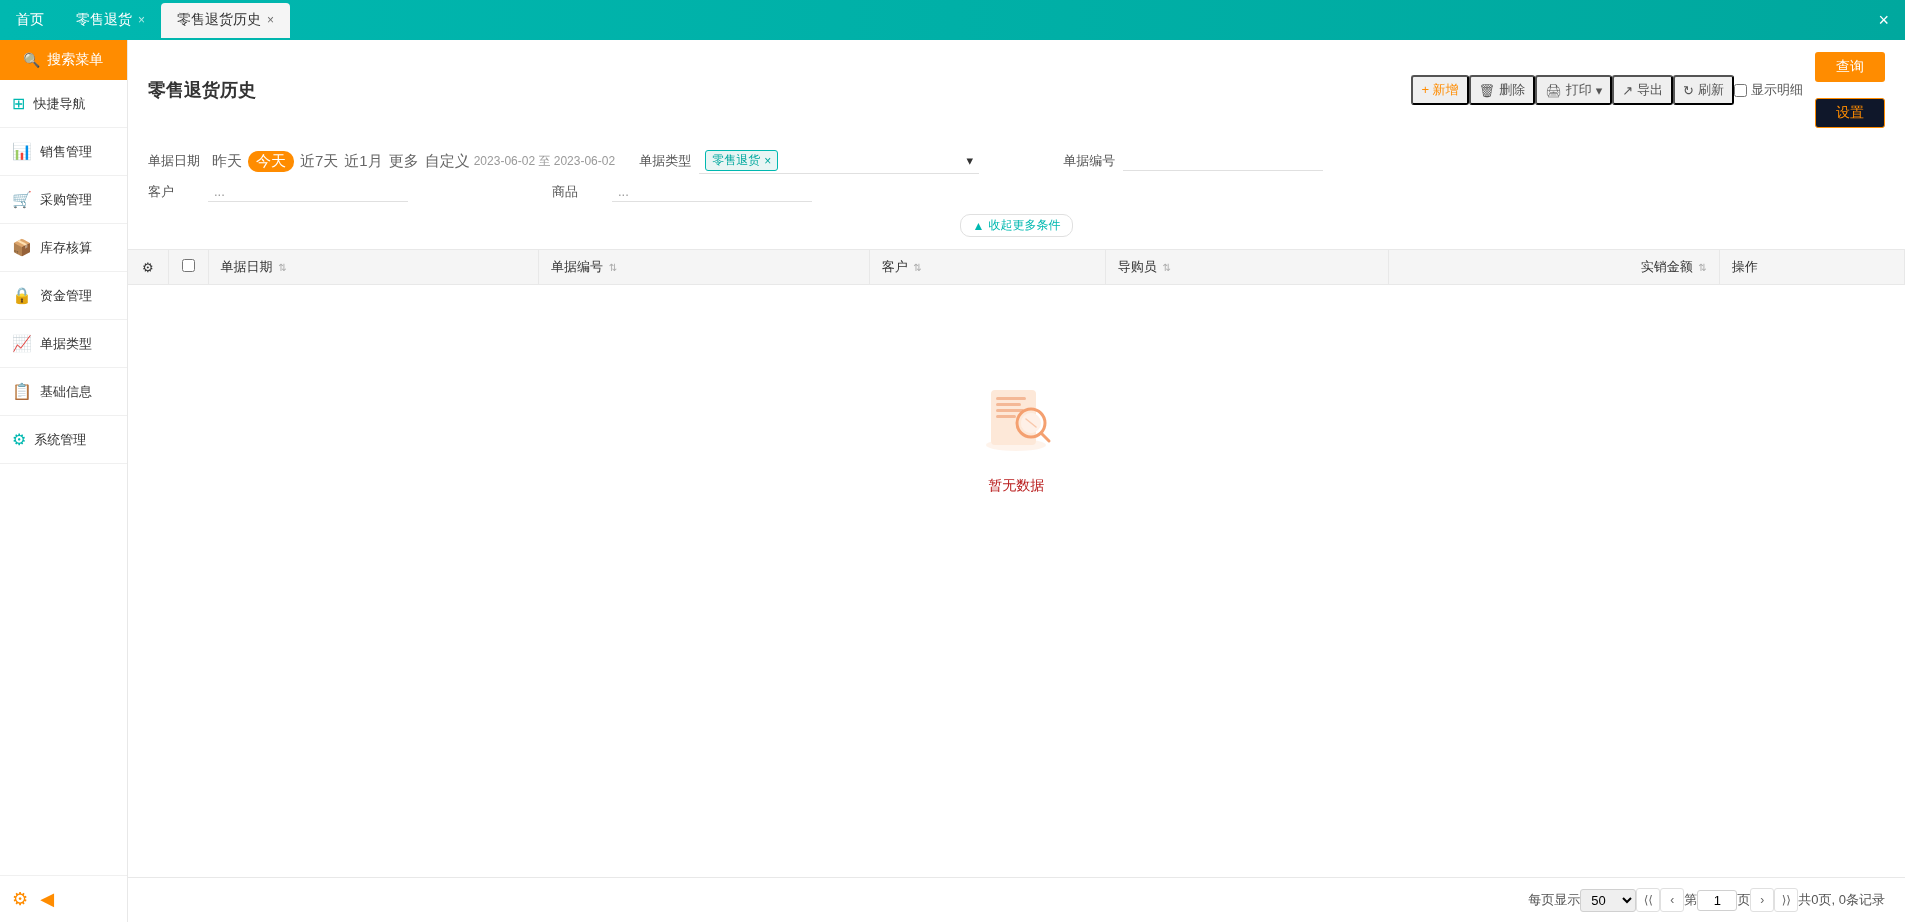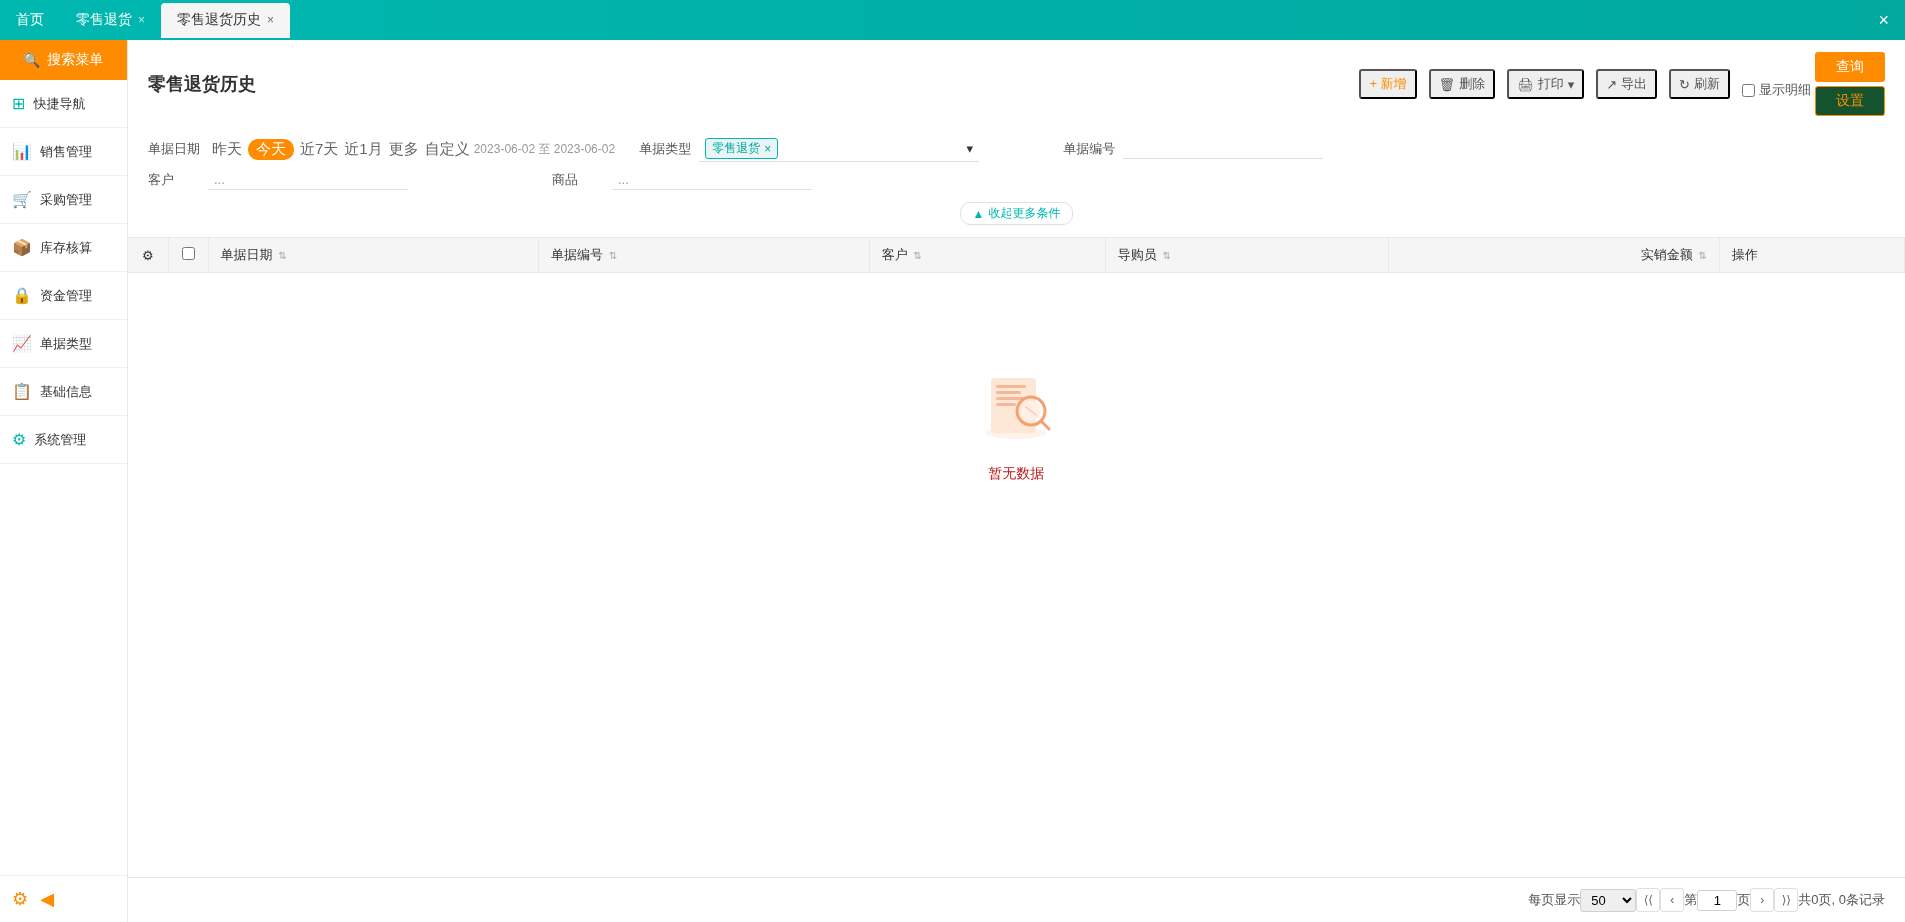--- a/index.html
+++ b/index.html
@@ -111,22 +111,21 @@
       justify-content: space-between;
       margin-bottom: 12px;
     }
     .page-title {
       font-size: 18px;
       font-weight: bold;
       color: #333;
     }
     .toolbar {
       display: flex;
-      align-items: flex-end;
-      gap: 12px;
+      align-items: center;
     }
     .toolbar-btn {
       display: flex;
       align-items: center;
       gap: 4px;
       font-size: 13px;
       color: #555;
       cursor: pointer;
       padding: 4px 8px;
       border-radius: 3px;
@@ -135,21 +134,21 @@
     .btn-query {
       background: #ff8c00;
       color: #fff;
       border: none;
       padding: 6px 20px;
       border-radius: 3px;
       font-size: 14px;
       cursor: pointer;
     }
     .btn-setting {
-      background: #14532d;
+      background: #0f172a;
       color: #ff8c00;
       border: 1px solid #ff8c00;
       padding: 5px 20px;
       border-radius: 3px;
       font-size: 14px;
       cursor: pointer;
     }
     .show-detail-label {
       display: flex;
       align-items: center;
@@ -340,22 +339,22 @@
     }
     
     .header-right-actions {
       display: flex;
       align-items: center;
       gap: 4px;
     }
     .query-setting-group {
       display: flex;
       flex-direction: column;
-      gap: 4px;
-      margin-left: 0;
+      gap: 16px;
+      margin-left: 8px;
     }
   </style>
 </head>
 <body>
 
 <div class="top-bar">
   <div class="tab-item">
     <span>首页</span>
   </div>
   <div class="tab-item">

